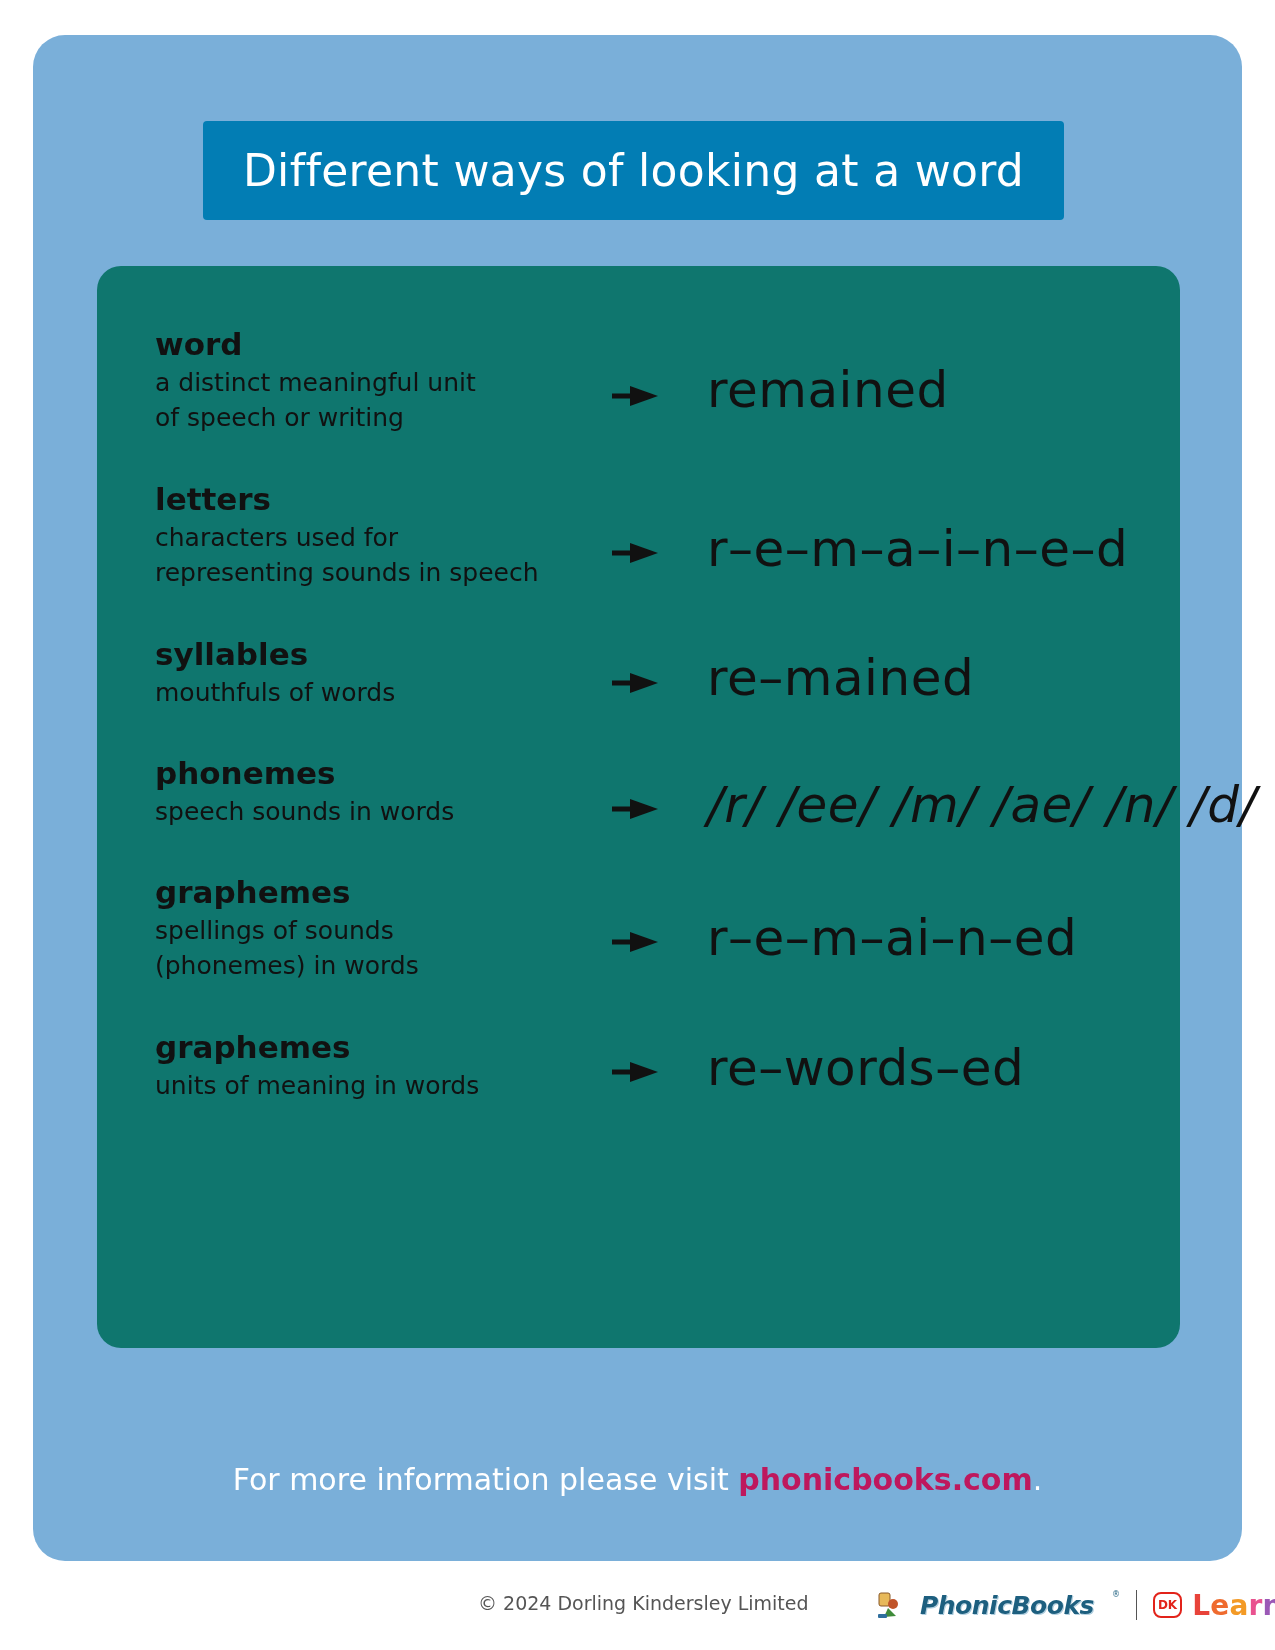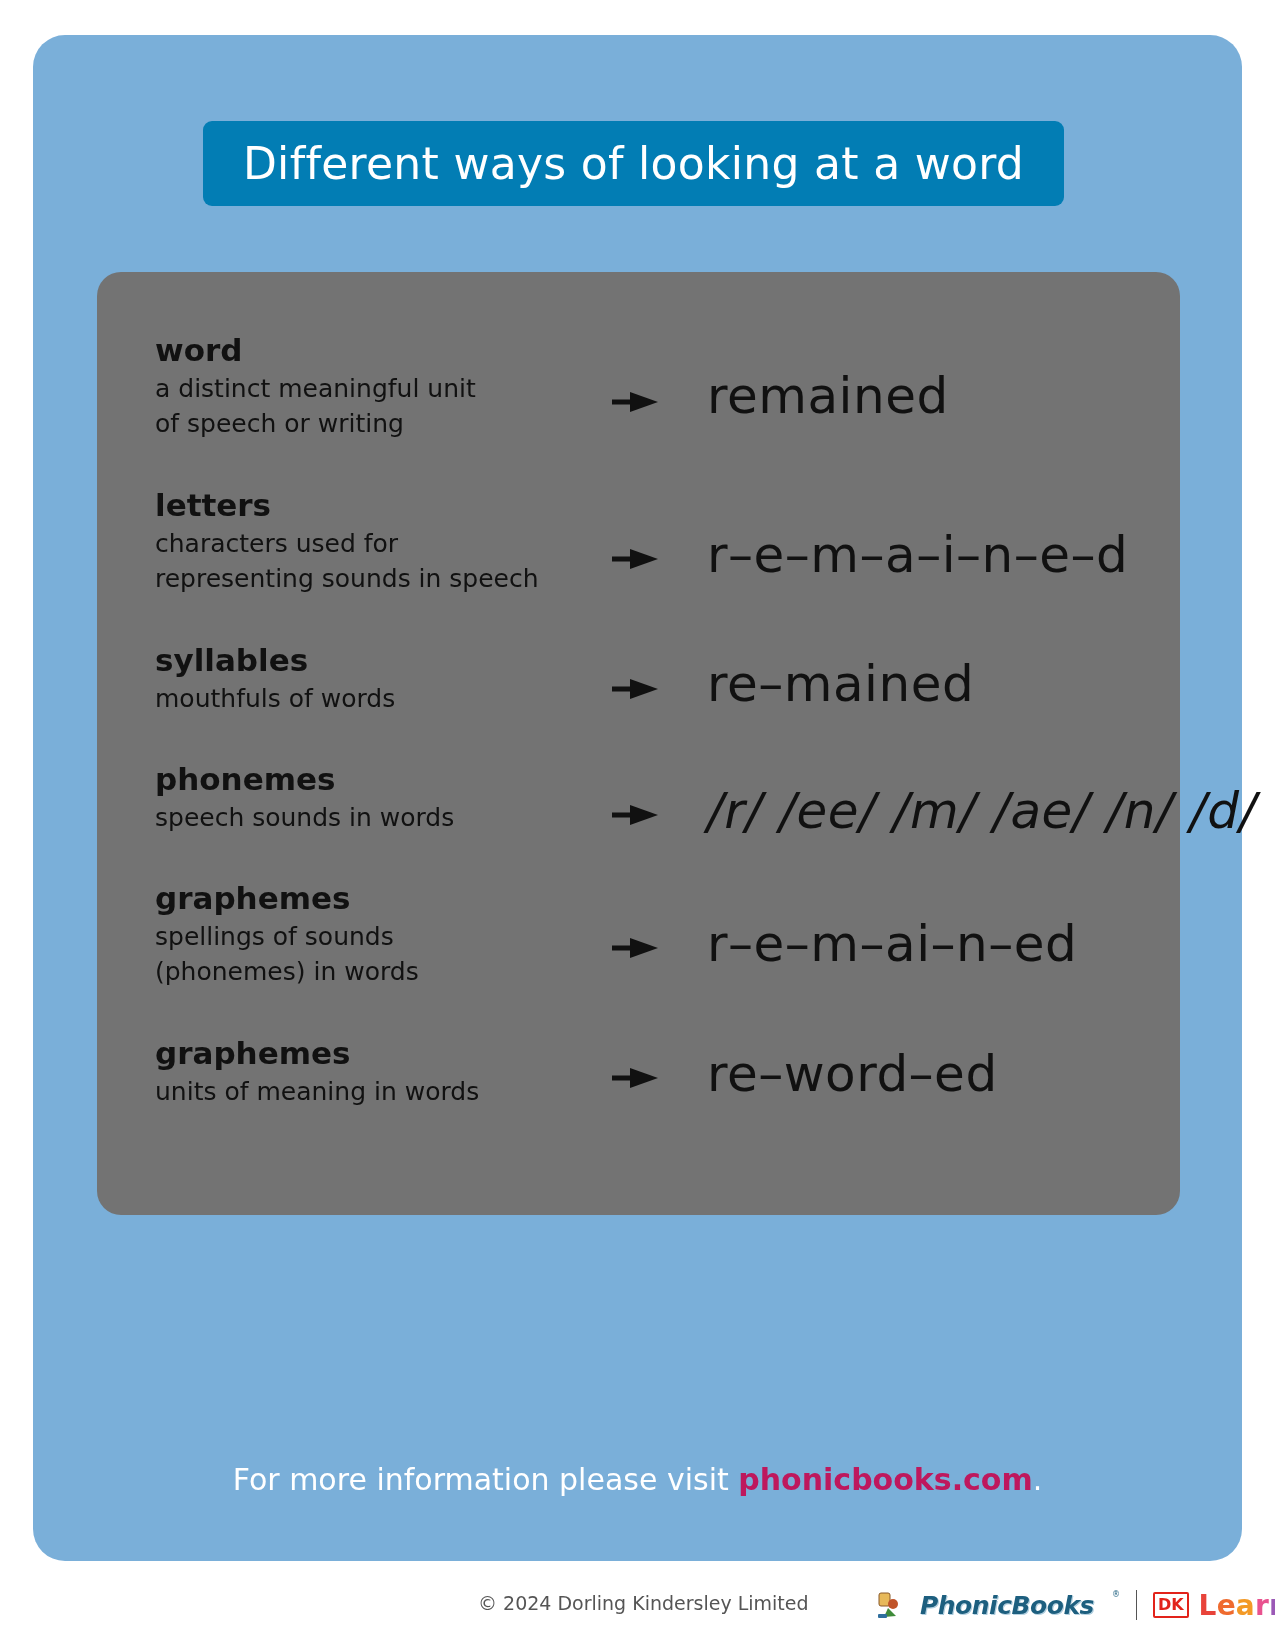--- a/index.html
+++ b/index.html
@@ -4,31 +4,31 @@
 <style>
   * { box-sizing: border-box; margin: 0; padding: 0; }
   html, body { width: 1275px; height: 1650px; background: #ffffff; overflow: hidden; }
   body { position: relative; font-family: "DejaVu Sans", "Liberation Sans", sans-serif; color: #111; }
 
   .outer-card {
     position: absolute; left: 33px; top: 35px; width: 1209px; height: 1526px;
     background: #7aafd9; border-radius: 32px;
   }
   .title-pill {
-    position: absolute; left: 203px; top: 121px; width: 861px; height: 85px;
-    background: #027db4; border-radius: 9px;
+    position: absolute; left: 203px; top: 121px; width: 861px; height: 99px;
+    background: #027db4; border-radius: 4px;
     display: flex; align-items: center; justify-content: center;
   }
   .title-pill h1 {
     color: #ffffff; font-weight: normal; font-size: 44px; letter-spacing: 0.3px;
     font-family: "DejaVu Sans", sans-serif;
   }
   .white-card {
-    position: absolute; left: 97px; top: 272px; width: 1083px; height: 943px;
-    background: #737373; border-radius: 24px;
+    position: absolute; left: 97px; top: 266px; width: 1083px; height: 1082px;
+    background: #0f766e; border-radius: 24px;
   }
   .row { position: absolute; left: 0; width: 100%; }
   .row .term {
     position: absolute; left: 58px; top: 0;
     font-size: 31px; font-weight: bold; line-height: 38px; color: #111;
   }
   .row .def {
     position: absolute; left: 58px; top: 40px;
     font-size: 25px; line-height: 35px; color: #111; white-space: pre-line;
   }
@@ -54,22 +54,22 @@
   }
   .pb-logo { display: flex; align-items: center; gap: 18px; }
   .pb-text {
     font-size: 25px; font-weight: bold; font-style: italic; color: #1d5f7f;
     text-shadow: 0 0 2px #fff, 1px 1px 0 #9cc3d8;
     letter-spacing: -0.5px;
   }
   .pb-reg { font-size: 8px; color: #1d5f7f; align-self: flex-start; }
   .divider { width: 1px; height: 30px; background: #555; margin: 0 6px; }
   .dk-box {
-    border: 2px solid #e2231a; color: #e2231a; font-weight: bold; font-size: 16px;
-    padding: 1px 3px; line-height: 20px; border-radius: 2px;
+    border: 2px solid #e2231a; color: #e2231a; font-weight: bold; font-size: 12px;
+    padding: 1px 3px; line-height: 20px; border-radius: 8px;
   }
   .dk-learning { font-size: 28px; font-weight: bold; letter-spacing: 0.2px; }
   .dk-learning span:nth-child(1) { color: #e8433a; }
   .dk-learning span:nth-child(2) { color: #ef6b2f; }
   .dk-learning span:nth-child(3) { color: #f39a26; }
   .dk-learning span:nth-child(4) { color: #e9528f; }
   .dk-learning span:nth-child(5) { color: #9b59b6; }
   .dk-learning span:nth-child(6) { color: #5fa0d8; }
   .dk-learning span:nth-child(7) { color: #4bb6a0; }
   .dk-learning span:nth-child(8) { color: #79be42; }
@@ -138,21 +138,21 @@
     <div class="example" style="top:40px;">r–e–m–ai–n–ed</div>
   </div>
 
   <div class="row" style="top:762px;">
     <div class="term">graphemes</div>
     <div class="def">units of meaning in words</div>
     <svg class="arrow" style="top:33px;" viewBox="0 0 46 22">
         <rect x="0" y="8.5" width="22" height="5" fill="#111"></rect>
         <polygon points="18,1 46,11 18,21" fill="#111"></polygon>
       </svg>
-    <div class="example" style="top:15px;">re–word–ed</div>
+    <div class="example" style="top:15px;">re–words–ed</div>
   </div>
 
 </div>
 
 <div class="footer-link">
   <span>For more information please visit </span><span class="url">phonicbooks.com</span><span>.</span>
 </div>
 
 <div class="copyright">© 2024 Dorling Kindersley Limited</div>
 

